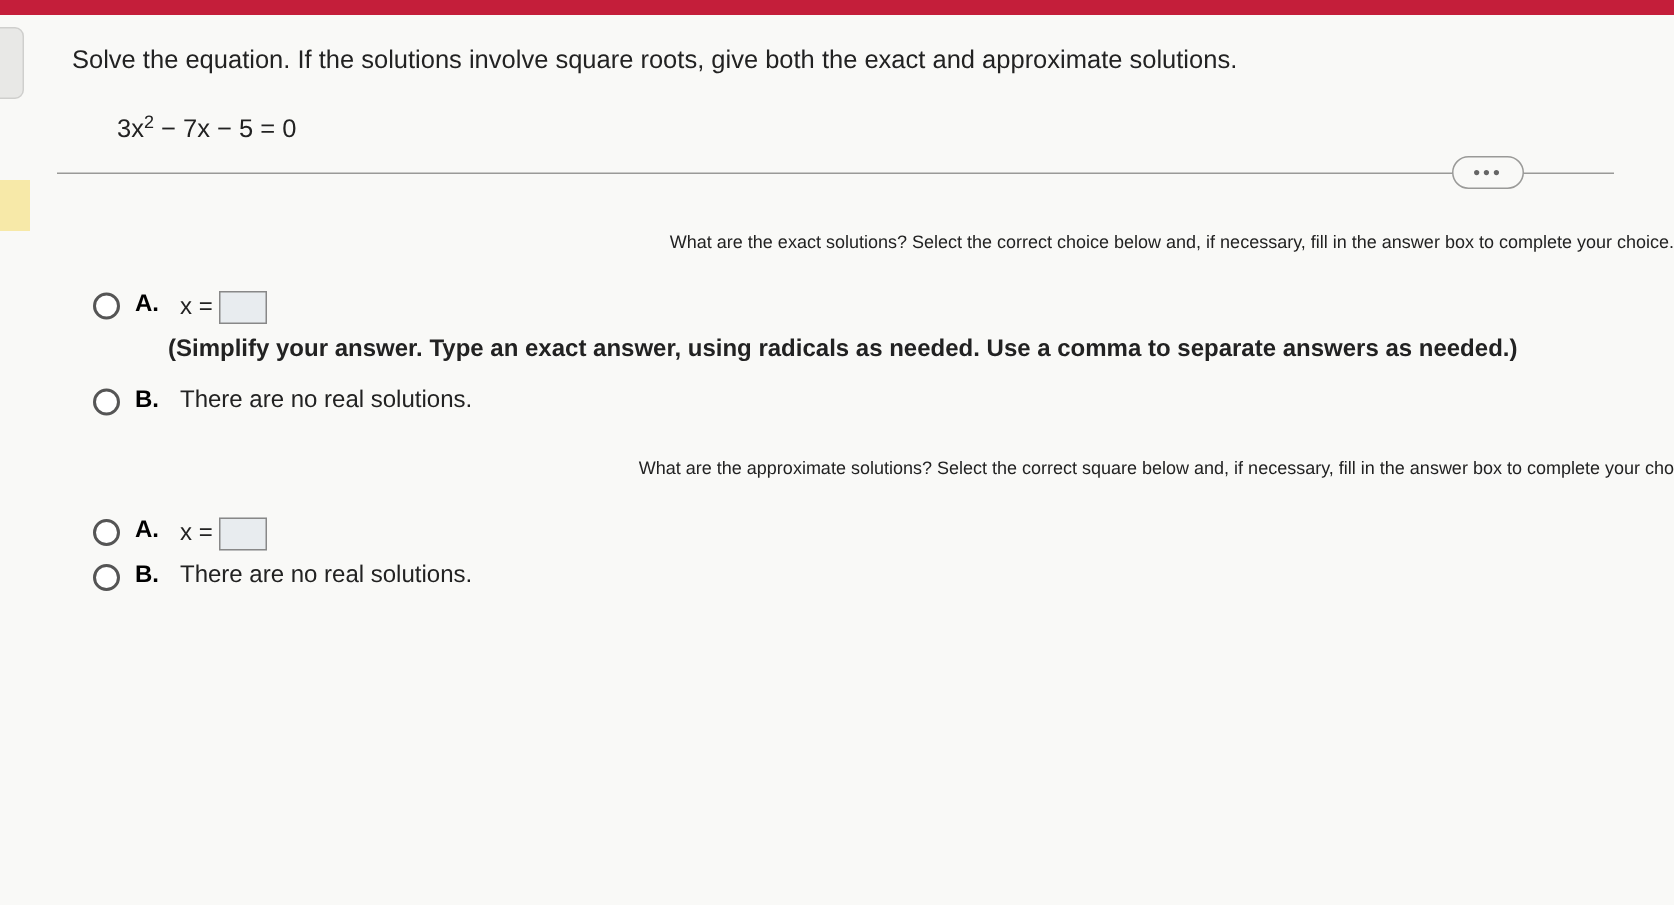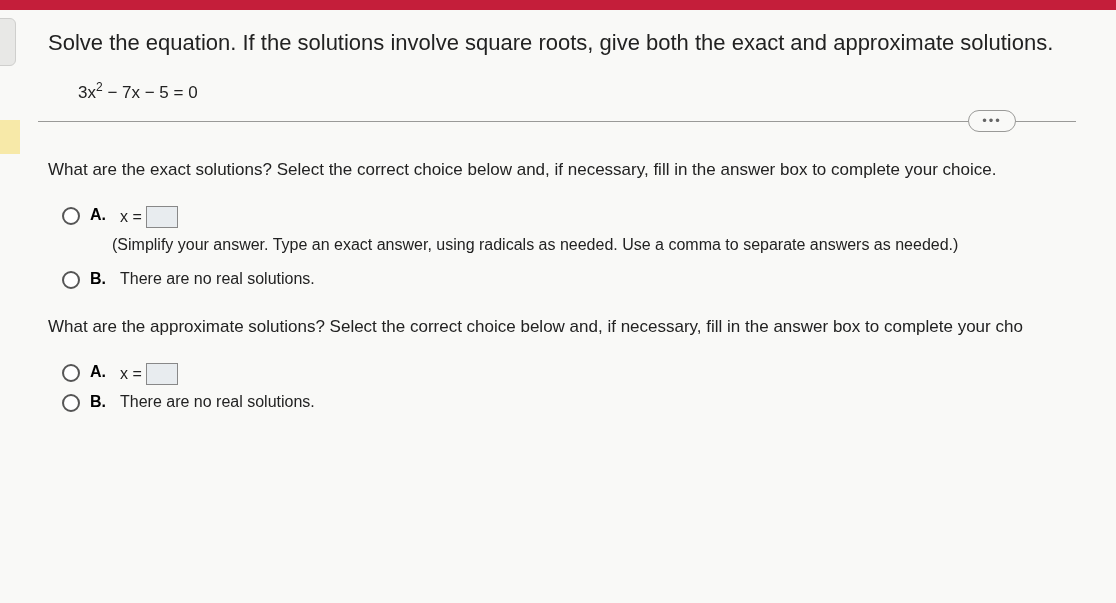--- a/index.html
+++ b/index.html
@@ -38,21 +38,21 @@
     }
     .left-accent {
       position: absolute;
       left: 0;
       top: 110px;
       width: 20px;
       height: 34px;
       background: #f7e9a8;
     }
     .instruction {
-      font-size: 22px;
+      font-size: 17px;
       color: #222;
       margin-bottom: 24px;
     }
     .equation {
       font-size: 17px;
       color: #222;
       margin-left: 30px;
       margin-bottom: 18px;
     }
     .equation sup {
@@ -81,23 +81,24 @@
       border-radius: 12px;
       display: flex;
       align-items: center;
       justify-content: center;
       cursor: pointer;
       font-size: 13px;
       letter-spacing: 2px;
       color: #666;
     }
     .question {
-      font-size: 17px;
+      font-size: 12px;
       color: #222;
       margin-bottom: 26px;
+      text-align: right;
     }
     .choice-row {
       display: flex;
       align-items: flex-start;
       margin-bottom: 8px;
       margin-left: 14px;
     }
     .radio {
       width: 18px;
       height: 18px;
@@ -129,20 +130,21 @@
       border: 1px solid #888;
       background: #e8ecef;
       margin-left: 4px;
       vertical-align: middle;
     }
     .hint {
       font-size: 16px;
       color: #222;
       margin-left: 64px;
       margin-bottom: 16px;
+      font-weight: bold;
     }
     .section-gap {
       height: 20px;
     }
   </style>
 </head>
 <body>
 
 <div class="top-bar"></div>
 
@@ -176,21 +178,21 @@
   <div class="hint">(Simplify your answer. Type an exact answer, using radicals as needed. Use a comma to separate answers as needed.)</div>
 
   <div class="choice-row">
     <div class="radio"></div>
     <span class="choice-label">B.</span>
     <span class="choice-text">There are no real solutions.</span>
   </div>
 
   <div class="section-gap"></div>
 
-  <div class="question">What are the approximate solutions? Select the correct choice below and, if necessary, fill in the answer box to complete your cho</div>
+  <div class="question">What are the approximate solutions? Select the correct square below and, if necessary, fill in the answer box to complete your cho</div>
 
   <div class="choice-row">
     <div class="radio"></div>
     <span class="choice-label">A.</span>
     <span class="choice-text">
       <span>x =</span>
       <span class="answer-box"></span>
     </span>
   </div>
 

